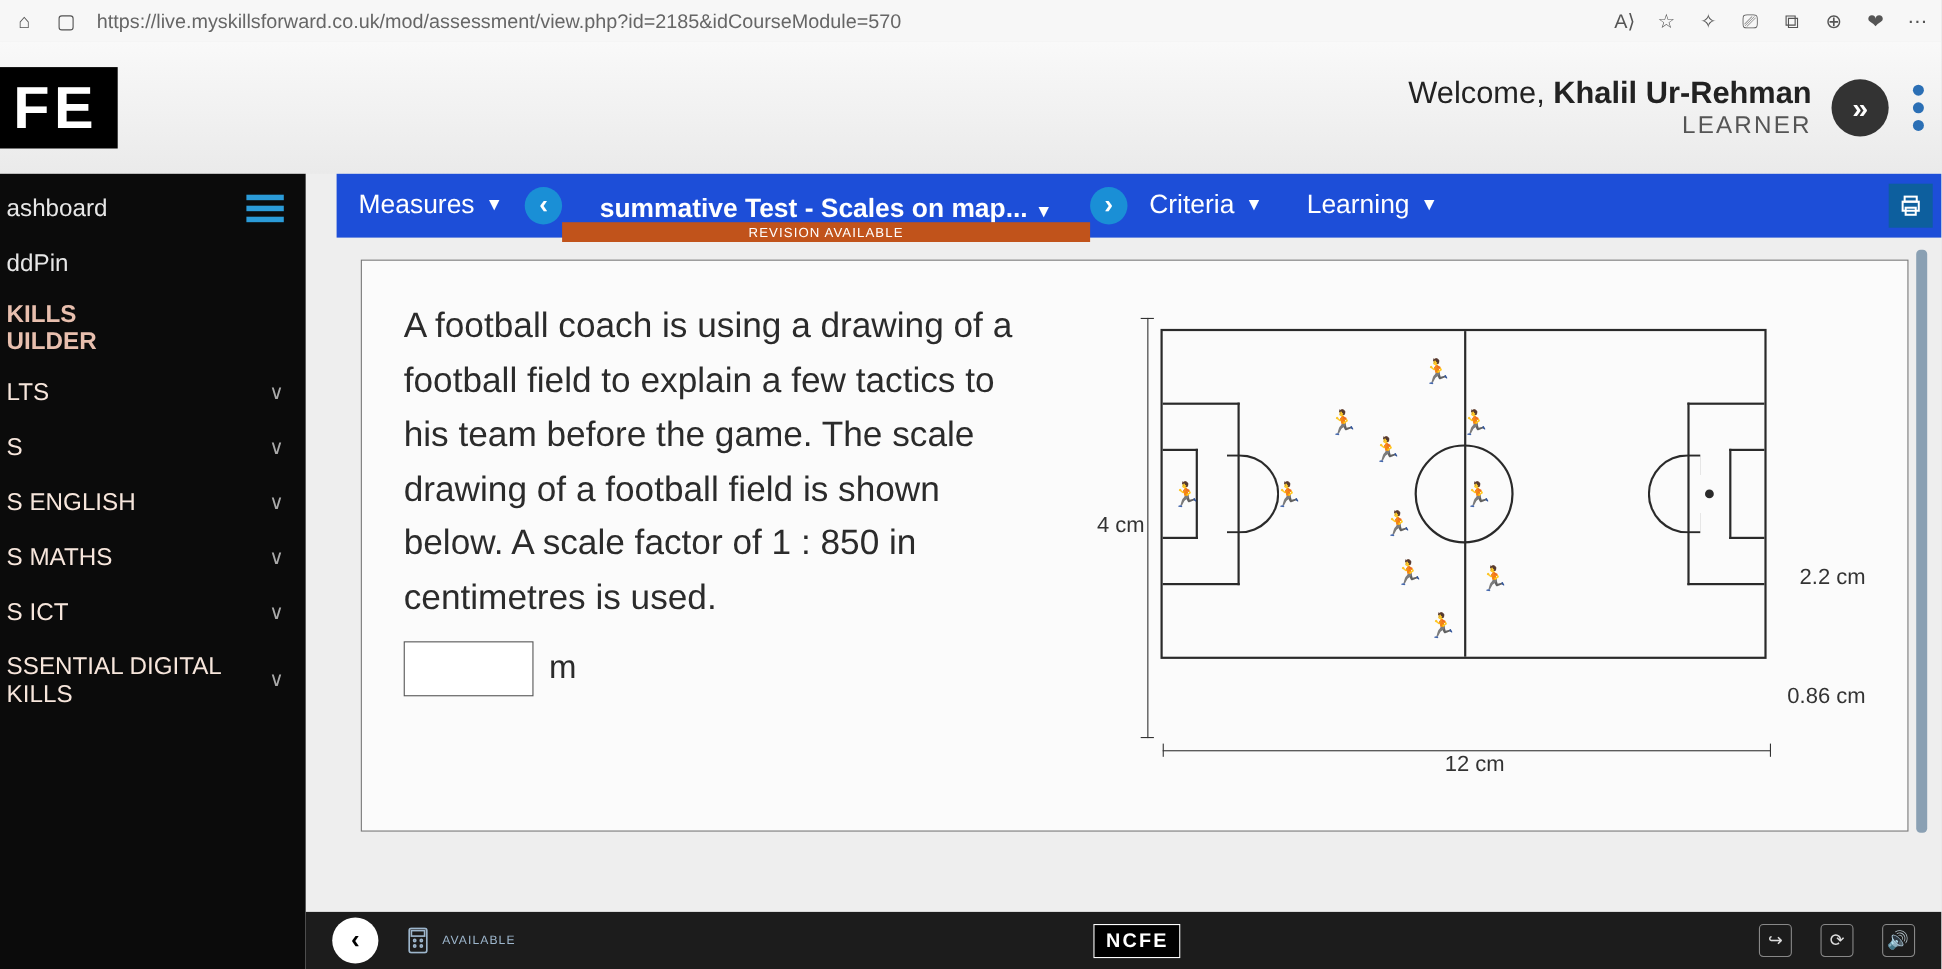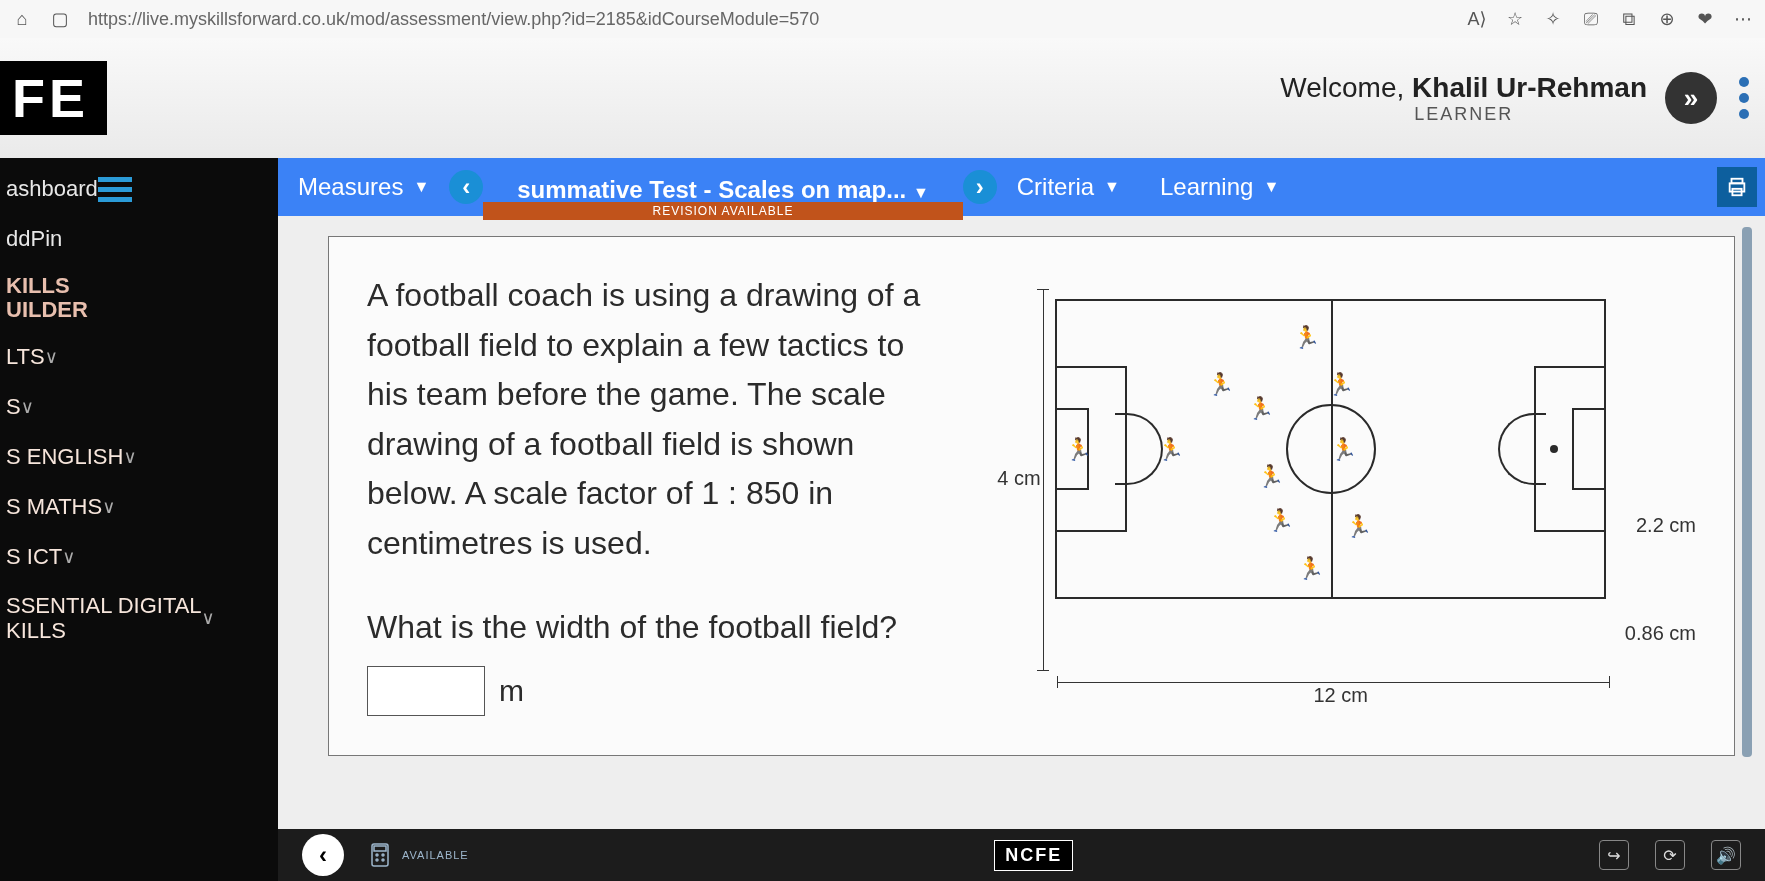--- a/index.html
+++ b/index.html
@@ -8,44 +8,44 @@
 
 .browser-bar { height:38px; display:flex; align-items:center; padding:0 12px; gap:18px; background:#f7f7f7; color:#555; font-size:18px; }
 .browser-bar .url { flex:0 0 auto; color:#666; }
 .browser-bar .spacer { flex:1; }
 .bb-icon { width:20px; height:20px; display:flex; align-items:center; justify-content:center; color:#555; }
 
 
 .header { height:120px; background:linear-gradient(#f9f9f9,#eaeaea); display:flex; align-items:center; padding:0 16px 0 0; }
 .logo-box { background:#000; color:#fff; font-weight:900; font-size:54px; letter-spacing:4px; padding:6px 18px; margin-left:-6px; }
 .header .spacer { flex:1; }
-.welcome { text-align:center; font-size:28px; color:#222; }
+.welcome { text-align:right; font-size:28px; color:#222; }
 .welcome .name { font-weight:700; }
-.welcome .role { font-size:18px; color:#555; letter-spacing:2px; }
+.welcome .role { font-size:22px; color:#555; letter-spacing:2px; }
 .circle-nav { width:52px; height:52px; border-radius:50%; background:#333; color:#fff; display:flex; align-items:center; justify-content:center; font-size:26px; margin-left:18px; font-weight:bold; }
 .kebab { display:flex; flex-direction:column; gap:6px; margin-left:22px; }
 .kebab span { width:10px; height:10px; border-radius:50%; background:#2b6fb5; }
 
 
 .body { display:flex; height:calc(881px - 38px - 120px); }
 
 
 .sidebar { width:278px; background:#0b0b0b; color:#e7e7e7; font-size:22px; padding-top:6px; }
-.sidebar .row { display:flex; align-items:center; justify-content:flex-start; padding:12px 20px 12px 6px; }
+.sidebar .row { display:flex; align-items:center; justify-content:space-between; padding:12px 20px 12px 6px; }
 .sidebar .row.accent { color:#f7e6dc; }
 .sidebar .row .chev { color:#aaa; font-size:18px; }
 .hamb { display:flex; flex-direction:column; gap:5px; }
 .hamb span { width:34px; height:5px; background:#2b9bd8; }
 .sk-head { color:#e8bfae; font-weight:600; line-height:1.1; padding:10px 6px; }
 
 
 .main { flex:1; background:#eee; position:relative; }
 
 
-.tabstrip { height:58px; background:#3b82f6; display:flex; align-items:center; color:#fff; font-size:24px; }
+.tabstrip { height:58px; background:#1d4ed8; display:flex; align-items:center; color:#fff; font-size:24px;margin-left:28px; }
 .tabstrip .tab { padding:0 20px; height:100%; display:flex; align-items:center; gap:10px; }
 .tabstrip .tab .dd { font-size:16px; }
 .arrow-pill { width:34px; height:34px; border-radius:50%; display:flex; align-items:center; justify-content:center; font-weight:bold; }
 .arrow-pill.blue { background:#1a8fd6; color:#fff; }
 .tab-center { flex:0 0 auto; position:relative; }
 .tab-center .title { font-weight:700; color:#fff; padding:6px 14px 0; }
 .tab-center .rev { position:absolute; bottom:-4px; left:0; right:0; text-align:center; background:#c1531b; font-size:12px; letter-spacing:1px; padding:2px 0; }
 .tabstrip .spacer { flex:1; }
 .printer { width:40px; height:40px; background:#0d5f9e; display:flex; align-items:center; justify-content:center; margin-right:8px; }
 
@@ -200,21 +200,20 @@
             <rect x="6" y="3" width="12" height="5"></rect>
             <rect x="4" y="8" width="16" height="9"></rect>
             <rect x="7" y="14" width="10" height="7"></rect>
           </svg>
       </div>
     </div>
 
     <div class="paper">
       <div class="q-text">
         <div>A football coach is using a drawing of a football field to explain a few tactics to his team before the game. The scale drawing of a football field is shown below. A scale factor of 1 : 850 in centimetres is used.</div>
-        <div class="q-prompt">What is the width of the football field?</div>
         <div class="ans-row">
           <input type="text" value="" style="">
           <span class="unit">m</span>
         </div>
       </div>
 
       <div class="diag-wrap">
         <span class="vlabel">4 cm</span>
         <span class="hlabel">12 cm</span>
         <span class="rlabel1">2.2 cm</span>

